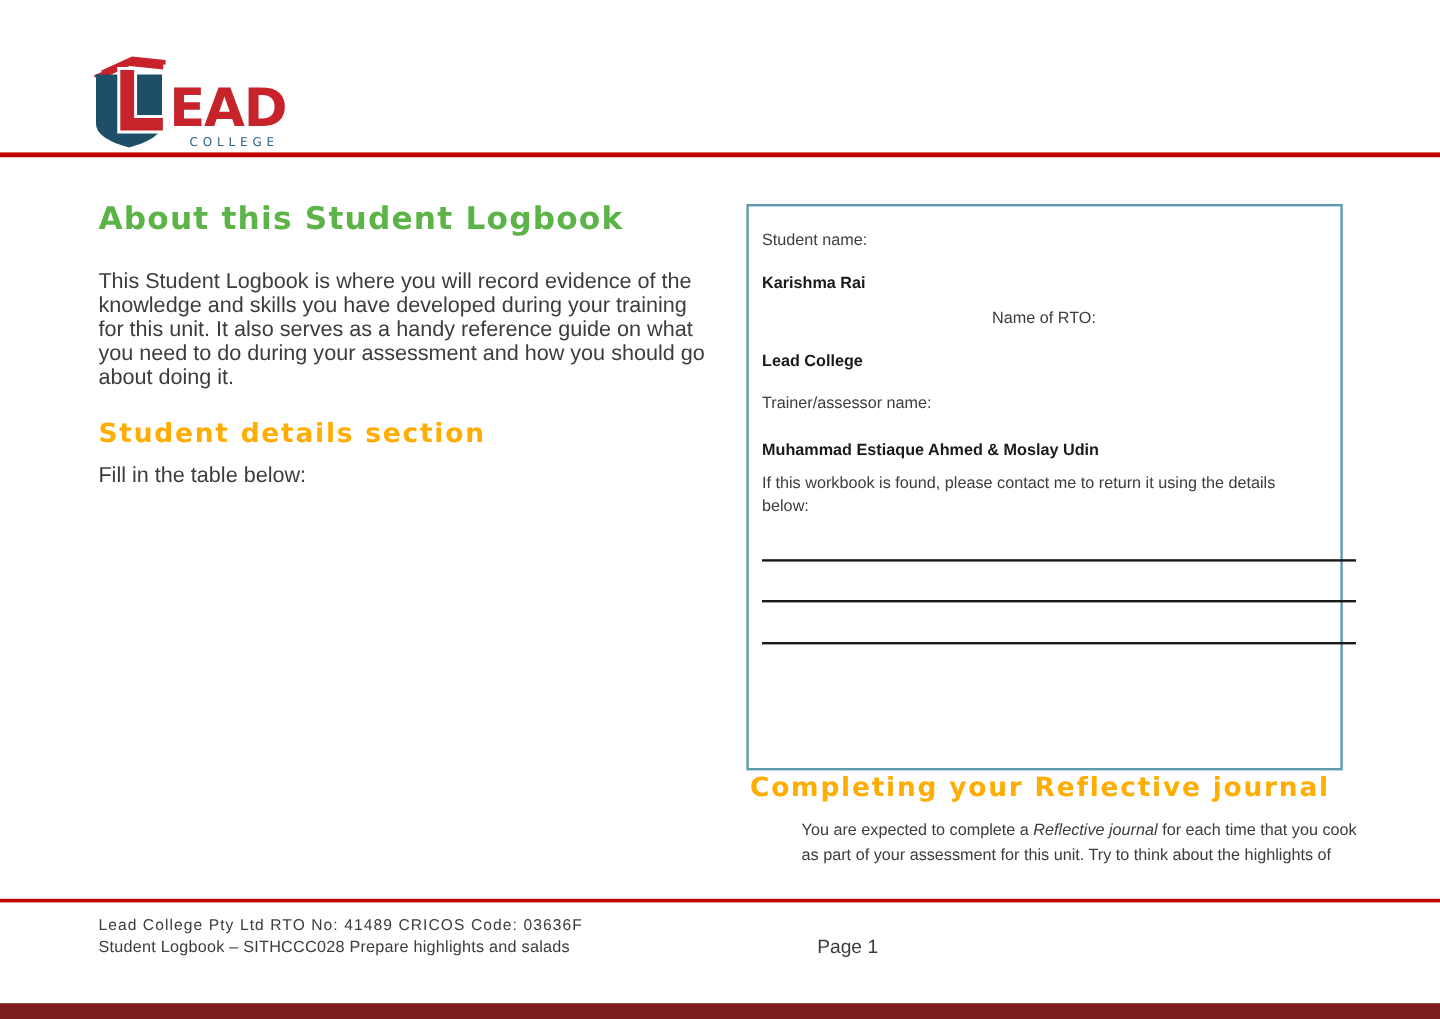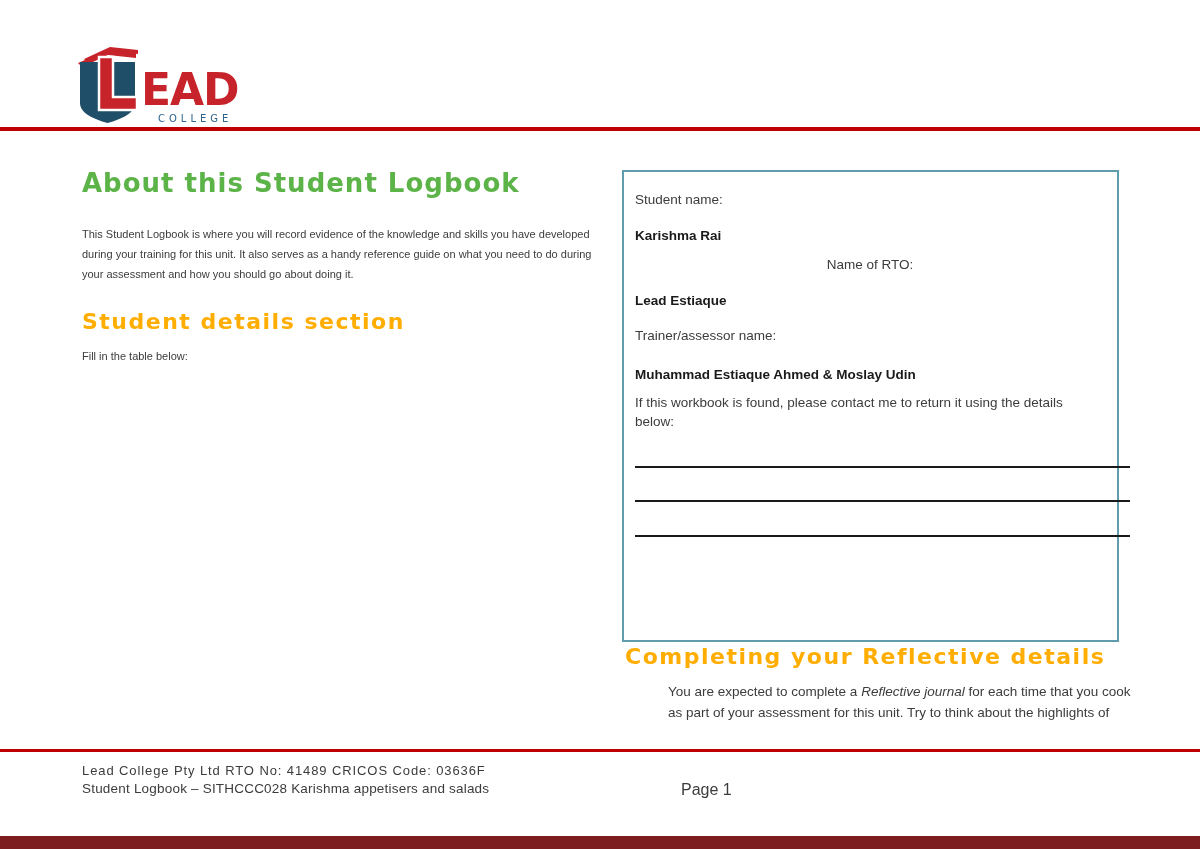--- a/index.html
+++ b/index.html
@@ -36,21 +36,21 @@
     font-size:26px; font-weight:bold; letter-spacing:1px;
     line-height:34px; color:var(--heading-green);
     margin:0 0 24px 0;
   }
   .h-orange {
     font-family:"DejaVu Sans", sans-serif;
     font-size:22px; font-weight:bold; letter-spacing:1.5px;
     line-height:24px; color:var(--heading-orange);
     margin:0;
   }
-  .body-p { font-size:11px; line-height:20px; color:var(--body-text); }
+  .body-p { font-size:18px; line-height:20px; color:var(--body-text); }
   .col-left .h-orange { margin-top:26px; }
   .col-left .fill-note { margin-top:12px; }
 
   .details-box {
     position:absolute; left:622px; top:170px;
     width:497px; height:472px;
     border:2px solid var(--box-border);
     padding:19px 12px 0 11px;
     font-size:13.5px; line-height:18px;
     overflow:visible;
@@ -122,33 +122,33 @@
     <h1 class="h-green">About this Student Logbook</h1>
     <p class="body-p">This Student Logbook is where you will record evidence of the knowledge and skills you have developed during your training for this unit. It also serves as a handy reference guide on what you need to do during your assessment and how you should go about doing it.</p>
     <h2 class="h-orange">Student details section</h2>
     <p class="body-p fill-note">Fill in the table below:</p>
   </div>
 
   <div class="details-box">
     <p class="label l1">Student name:</p>
     <p class="value v1">Karishma Rai</p>
     <p class="label l2">Name of RTO:</p>
-    <p class="value v2">Lead Estiaque</p>
+    <p class="value v2">Lead College</p>
     <p class="label l3">Trainer/assessor name:</p>
     <p class="value v3">Muhammad Estiaque Ahmed &amp; Moslay Udin</p>
     <p class="label found-note">If this workbook is found, please contact me to return it using the details below:</p>
     <div class="write-line wl-1"></div>
     <div class="write-line wl-2"></div>
     <div class="write-line wl-3"></div>
   </div>
 
   <div class="reflective">
-    <h2 class="h-orange">Completing your Reflective details</h2>
+    <h2 class="h-orange">Completing your Reflective journal</h2>
     <p><span>You are expected to complete a </span><span class="italic">Reflective journal</span><span> for each time that you cook as part of your assessment for this unit. Try to think about the highlights of</span></p>
   </div>
 
   <div class="rule-footer"></div>
   <div class="footer-line1">Lead College Pty Ltd RTO No: 41489 CRICOS Code: 03636F</div>
-  <div class="footer-line2">Student Logbook – SITHCCC028 Karishma appetisers and salads</div>
+  <div class="footer-line2">Student Logbook – SITHCCC028 Prepare highlights and salads</div>
   <div class="footer-page">Page 1</div>
   <div class="bottom-bar"></div>
 
 </div>
 
 </body></html>

